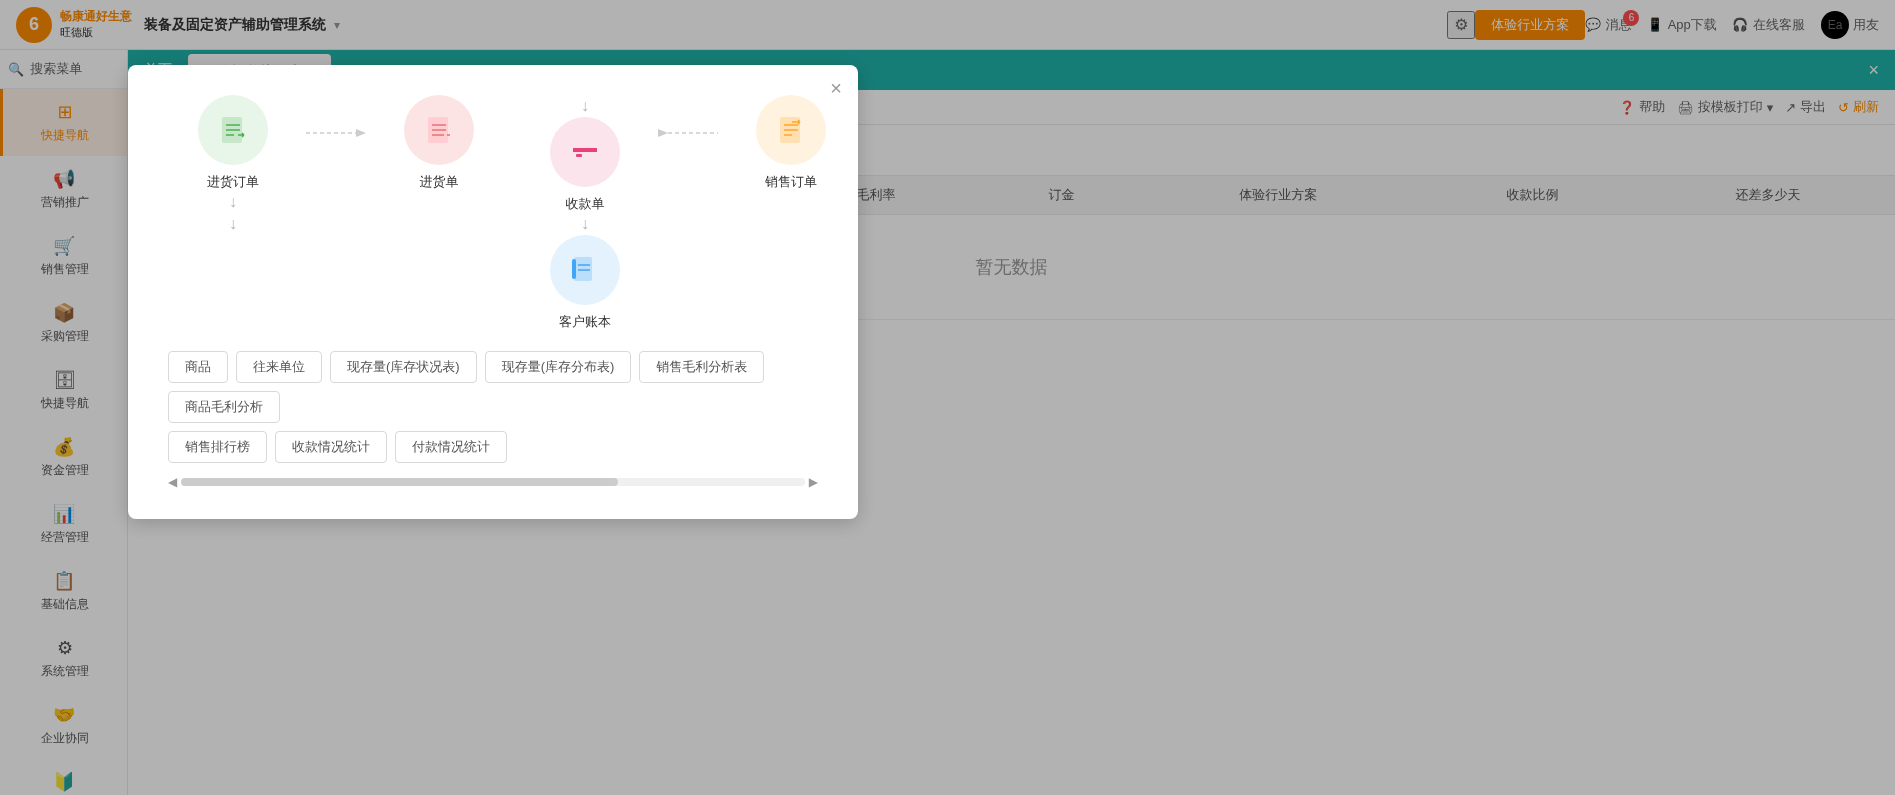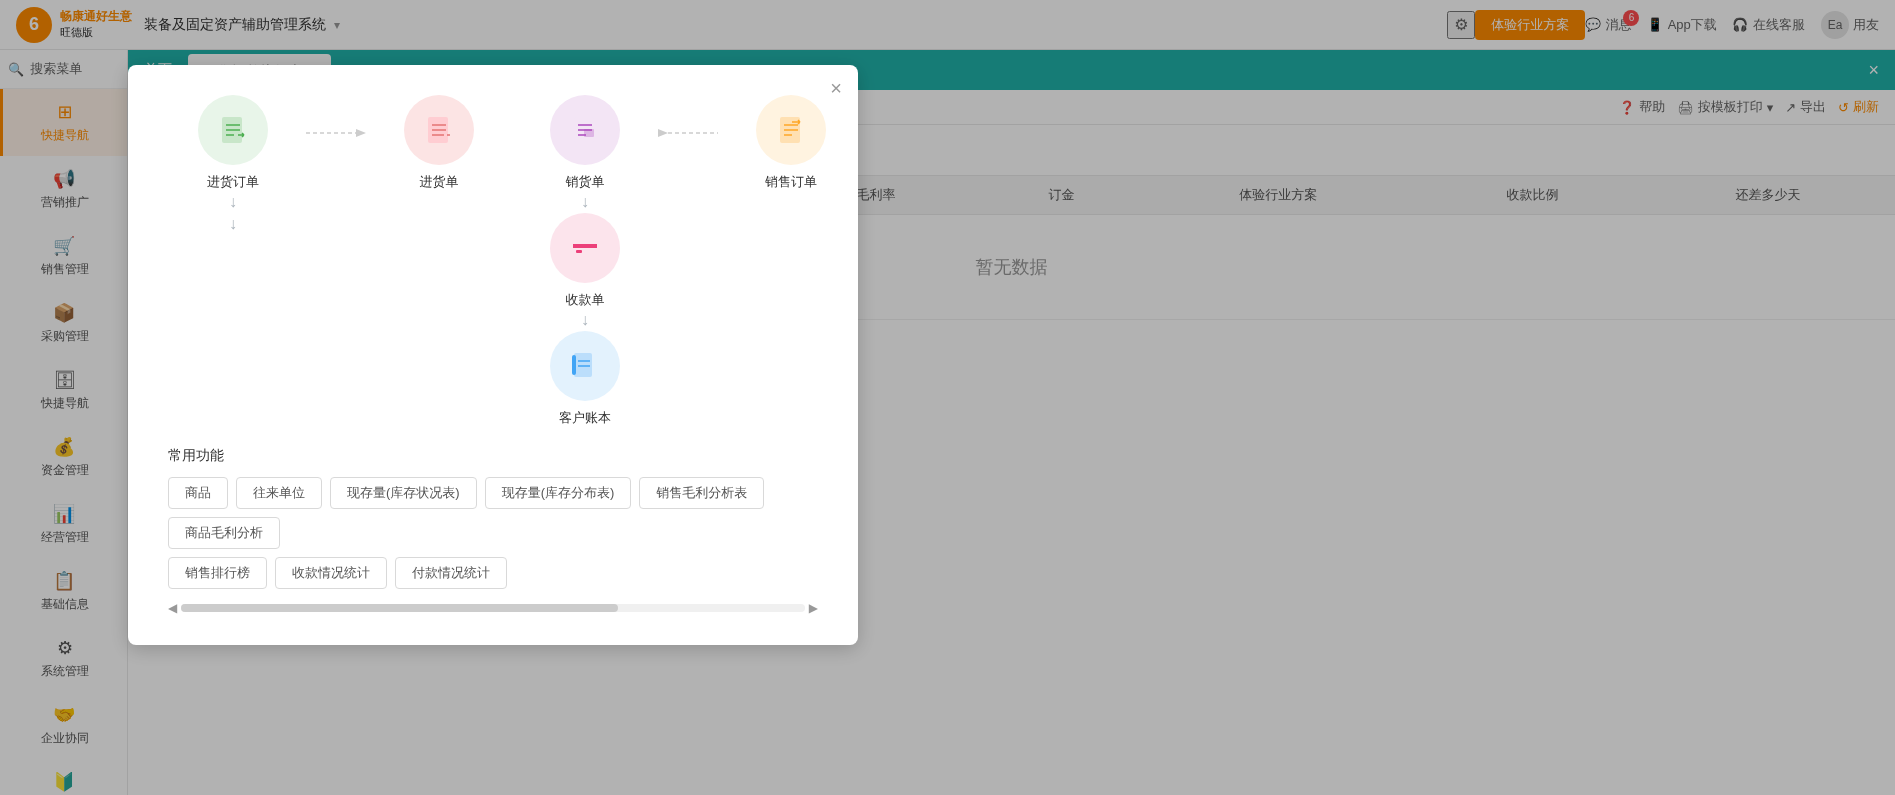--- a/index.html
+++ b/index.html
@@ -11,28 +11,28 @@
     .main-area { display: flex; flex: 1; overflow: hidden; }
     .sidebar { width: 128px; background: #fff; border-right: 1px solid #e8e8e8; flex-shrink: 0; display: flex; flex-direction: column; }
     .content-area { flex: 1; display: flex; flex-direction: column; overflow: hidden; }
 
     
     .logo-area { display: flex; align-items: center; gap: 8px; width: 128px; flex-shrink: 0; }
     .logo-icon { width: 36px; height: 36px; background: #ff8c00; border-radius: 50%; display: flex; align-items: center; justify-content: center; color: white; font-size: 18px; font-weight: bold; }
     .logo-text { font-size: 11px; color: #333; line-height: 1.4; }
     .logo-text .line1 { color: #ff8c00; font-weight: bold; font-size: 12px; }
     .system-title { display: flex; align-items: center; gap: 8px; flex: 1; }
-    .system-name { font-size: 14px; color: #333; font-weight: 400; }
+    .system-name { font-size: 14px; color: #333; font-weight: 700; }
     .title-arrow { color: #999; font-size: 12px; }
     .settings-icon-btn { width: 28px; height: 28px; display: flex; align-items: center; justify-content: center; cursor: pointer; color: #666; font-size: 16px; }
     .trial-btn { background: #ff8c00; color: white; border: none; padding: 6px 16px; border-radius: 4px; cursor: pointer; font-size: 13px; }
     .top-right { display: flex; align-items: center; gap: 16px; margin-left: auto; }
     .top-icon-item { display: flex; align-items: center; gap: 4px; color: #666; font-size: 13px; cursor: pointer; position: relative; }
     .badge { background: #ff4d4f; color: white; border-radius: 8px; font-size: 10px; padding: 0 4px; min-width: 16px; height: 16px; display: flex; align-items: center; justify-content: center; position: absolute; top: -6px; right: -8px; }
-    .user-avatar { width: 28px; height: 28px; background: #e5e5e5; border-radius: 50%; display: flex; align-items: center; justify-content: center; color: #666; font-size: 12px; }
+    .user-avatar { width: 28px; height: 28px; background: #000000; border-radius: 50%; display: flex; align-items: center; justify-content: center; color: #666; font-size: 12px; }
 
     
     .tab-bar { display: flex; align-items: center; background: #20b2aa; height: 40px; padding: 0 0; }
     .tab-item { padding: 0 16px; height: 40px; display: flex; align-items: center; font-size: 14px; cursor: pointer; gap: 6px; }
     .tab-item.home { color: white; background: transparent; }
     .tab-item.active { background: white; color: #333; border-radius: 4px 4px 0 0; margin-top: 4px; height: 36px; }
     .tab-close { color: #666; font-size: 12px; cursor: pointer; }
     .tab-bar-right { margin-left: auto; padding-right: 16px; }
     .tab-close-all { color: white; font-size: 18px; cursor: pointer; }
 
@@ -305,32 +305,20 @@
             <path d="M18 22 L28 22" stroke="#e57373" stroke-width="1.5" stroke-dasharray="4,3"></path>
           </svg>
         </div>
         <span class="flow-label">进货单</span>
       </div>
     </div>
 
     <div style="width: 80px;"></div>
 
     <div style="display: flex; flex-direction: column; align-items: center;">
-      <div class="flow-item">
-        <div class="flow-circle purple">
-          <svg width="34" height="34" viewBox="0 0 34 34" fill="none">
-            <rect x="6" y="4" width="20" height="26" rx="2" fill="#f3e5f5"></rect>
-            <line x1="10" y1="12" x2="24" y2="12" stroke="#ab47bc" stroke-width="1.5"></line>
-            <line x1="10" y1="17" x2="24" y2="17" stroke="#ab47bc" stroke-width="1.5"></line>
-            <line x1="10" y1="22" x2="18" y2="22" stroke="#ab47bc" stroke-width="1.5"></line>
-            <rect x="16" y="16" width="10" height="8" rx="1" fill="#ab47bc" opacity="0.3"></rect>
-          </svg>
-        </div>
-        <span class="flow-label">销货单</span>
-      </div>
       <div class="arrow-down">↓</div>
 
       <div class="flow-item">
         <div class="flow-circle pink">
           <svg width="34" height="34" viewBox="0 0 34 34" fill="none">
             <rect x="5" y="9" width="24" height="16" rx="2" fill="#fce4ec"></rect>
             <rect x="5" y="13" width="24" height="4" fill="#ec407a"></rect>
             <rect x="8" y="19" width="6" height="3" rx="1" fill="#ec407a"></rect>
           </svg>
         </div>
@@ -371,21 +359,20 @@
             <path d="M18 9 L26 9 M26 9 L24 7 M26 9 L24 11" stroke="#ffa726" stroke-width="1.5"></path>
           </svg>
         </div>
         <span class="flow-label">销售订单</span>
       </div>
     </div>
 
   </div>
 
   <div class="common-functions">
-    <div class="common-title">常用功能</div>
     <div class="func-buttons">
       <button class="func-btn">商品</button>
       <button class="func-btn">往来单位</button>
       <button class="func-btn">现存量(库存状况表)</button>
       <button class="func-btn">现存量(库存分布表)</button>
       <button class="func-btn">销售毛利分析表</button>
       <button class="func-btn">商品毛利分析</button>
     </div>
     <div class="func-buttons">
       <button class="func-btn">销售排行榜</button>

